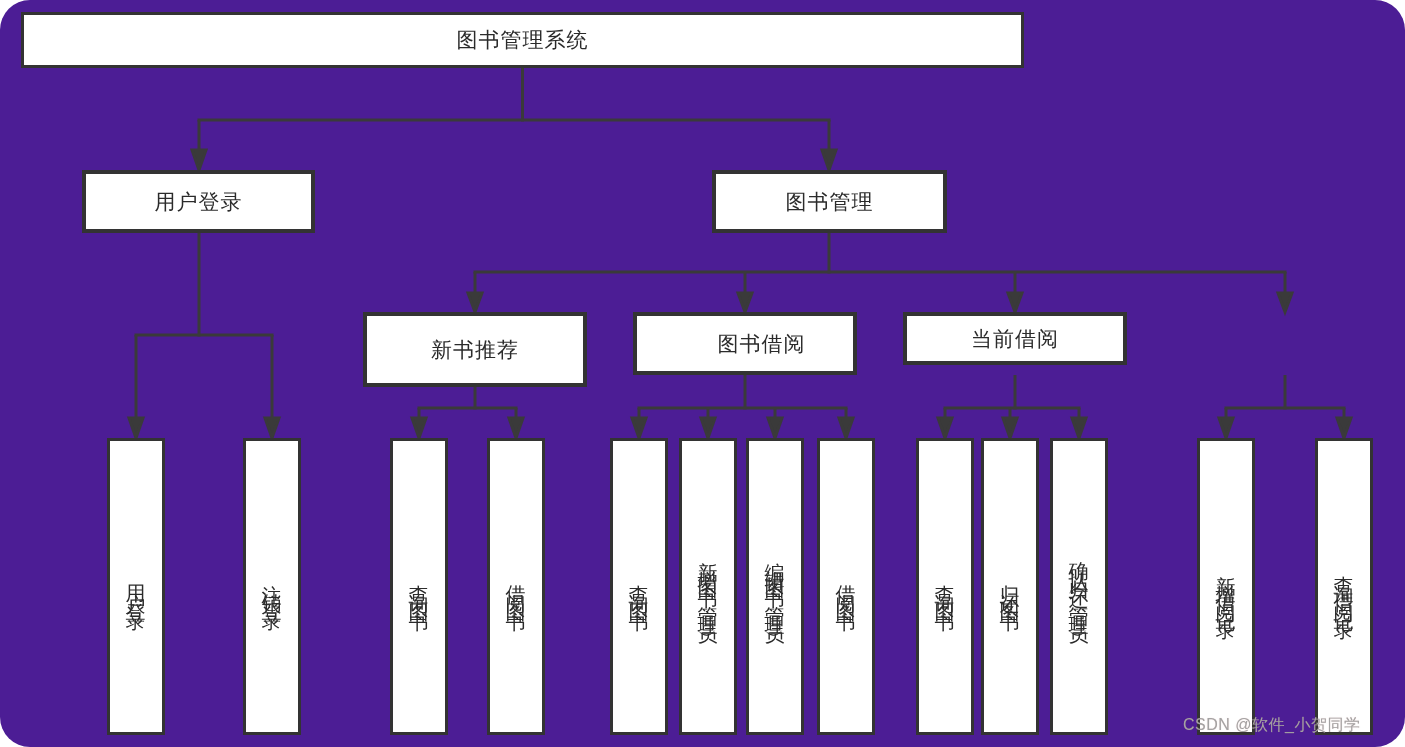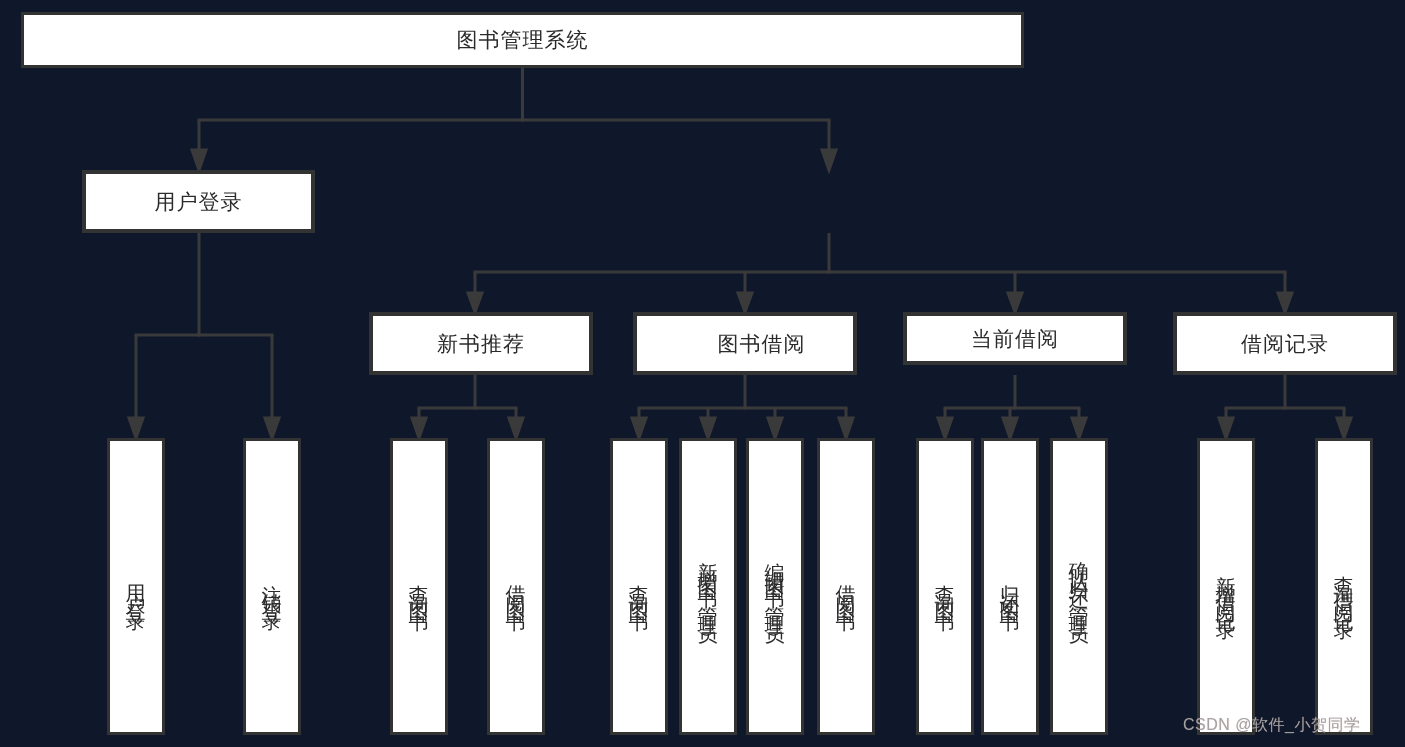--- a/index.html
+++ b/index.html
@@ -1,21 +1,22 @@
 <!DOCTYPE html>
 <html><head>
 <meta charset="utf-8">
 <style>
   html,body{margin:0;padding:0;background:#ffffff;}
   #stage{
     position:relative;
     width:1405px;height:747px;
-    background:#0f172a;
+    background:#4c1d95;
     font-family:"Liberation Sans","DejaVu Sans",sans-serif;
     overflow:hidden;
+    border-radius:30px;
   }
   svg.connectors{position:absolute;left:0;top:0;z-index:1;}
   .node{
     position:absolute;
     box-sizing:border-box;
     background:#ffffff;
     border:3px solid #333333;
     display:flex;align-items:center;justify-content:center;
     color:#2b2b2b;
     font-size:21px;
@@ -135,33 +136,33 @@
     </g>
   </svg>
 
   <div class="node" style="left:21px;top:12px;width:1003px;height:56px;">
     <span>图书管理系统</span>
   </div>
 
   <div class="node lvl2" style="left:82px;top:170px;width:233px;height:63px;">
     <span>用户登录</span>
   </div>
-
-  <div class="node lvl3" style="left:363px;top:312px;width:224px;height:63px;margin-left:6px;">
+  <div class="node lvl2" style="left:712px;top:170px;width:235px;height:63px;">
+    <span>图书管理</span>
+  </div>
+
+  <div class="node lvl3" style="left:363px;top:312px;width:224px;height:75px;">
     <span>新书推荐</span>
   </div>
   <div class="node lvl3" style="left:633px;top:312px;width:224px;height:63px;padding-left:33px;">
     <span>图书借阅</span>
   </div>
   <div class="node lvl3" style="left:903px;top:312px;width:224px;height:53px;">
     <span>当前借阅</span>
   </div>
-  <div class="node lvl3" style="left:1173px;top:312px;width:224px;height:63px;">
-    <span>借阅记录</span>
-  </div>
 
   <div class="leaf" style="left:107px;">
     <span class="vtext">用户登录</span>
   </div>
   <div class="leaf" style="left:243px;">
     <span class="vtext">注销登录</span>
   </div>
   <div class="leaf" style="left:390px;">
     <span class="vtext">查询图书</span>
   </div>

